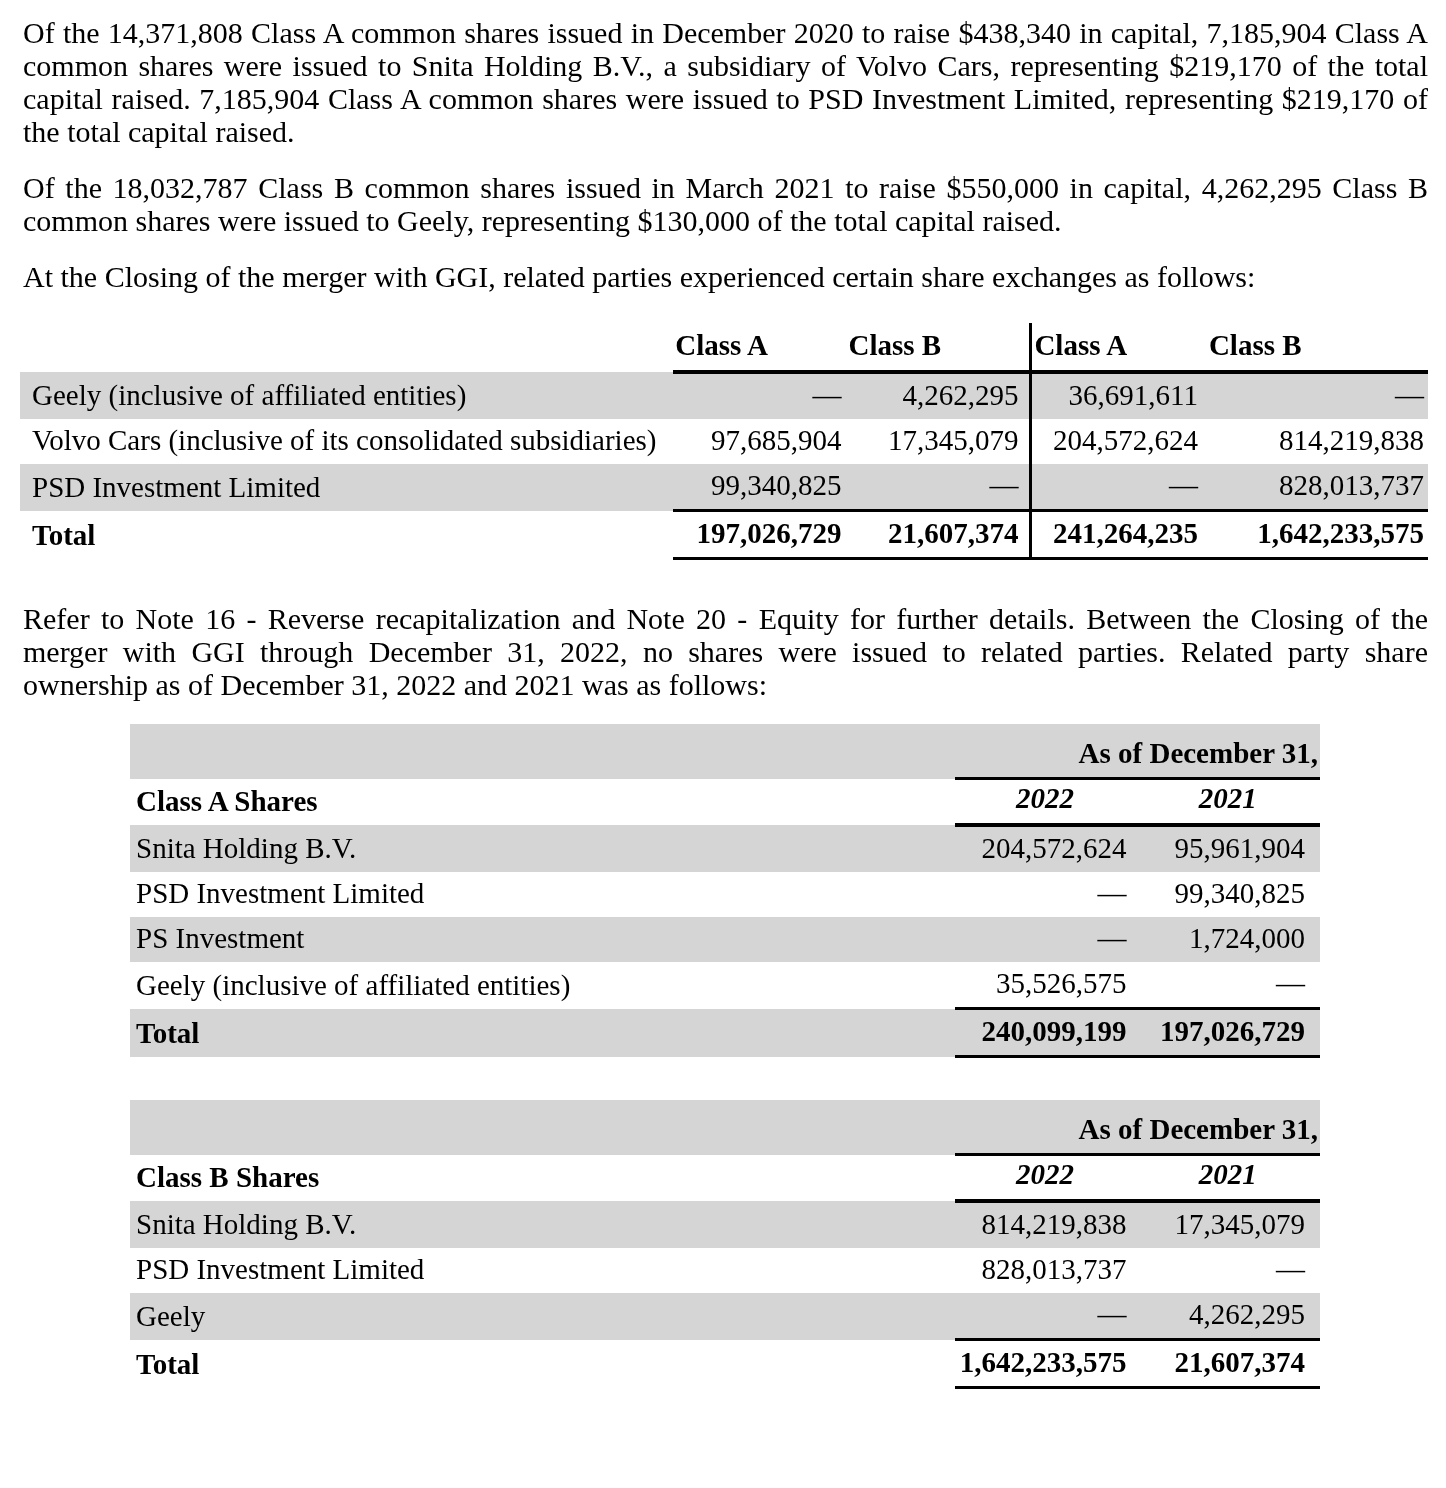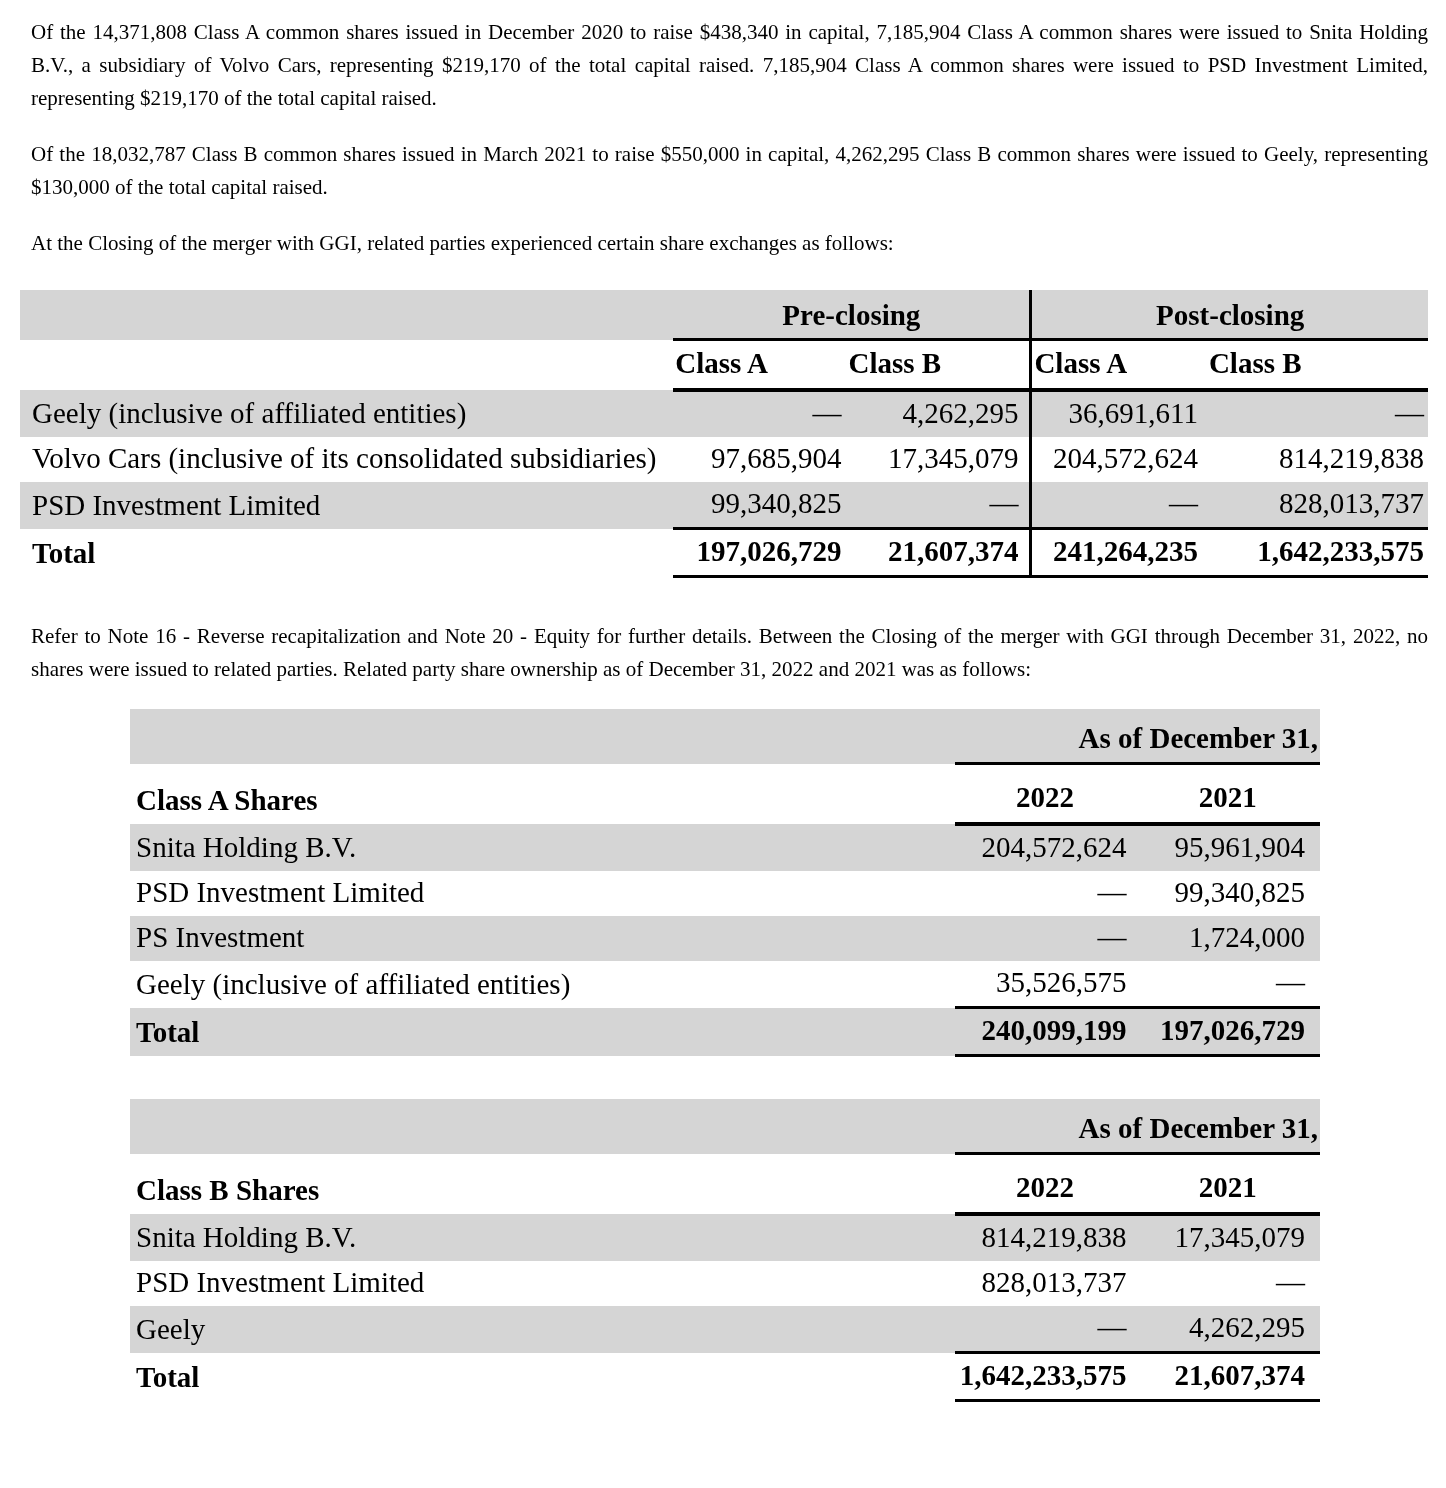--- a/index.html
+++ b/index.html
@@ -8,22 +8,22 @@
     font-family:"Liberation Serif", "DejaVu Serif", serif;
     color:#000000;
     -webkit-font-smoothing:antialiased;
   }
   .page { padding:16px 18px 28px 20px; box-sizing:border-box; }
 
   .doc-heading {
     font-size:29px; font-weight:bold; margin:0 0 26px 0; line-height:33px;
   }
   .para {
-    font-size:21px; line-height:33px; text-align:justify;
-    margin:0 0 23px 11px;
+    font-size:30px; line-height:33px; text-align:justify;
+    margin:0 0 23px 3px;
   }
 
   table { border-collapse:collapse; table-layout:fixed; font-size:29px; }
   td { vertical-align:bottom; padding:5px 2px 7px 2px; line-height:33px; overflow:hidden; }
 
   .shade { background:#d5d5d5; }
   .bold  { font-weight:bold; }
   .num   { text-align:right; white-space:nowrap; }
 
   .bb3 { border-bottom:3px solid #000; }
@@ -45,21 +45,21 @@
   .t1 .postA { padding-right:9px; }
   .t1 .postB { padding-right:4px; }
 
   
   .t-own { width:1190px; margin-left:110px; }
   .t-own .c-label { width:69.3%; }
   .t-own .c-y1    { width:15.2%; }
   .t-own .c-y2    { width:15.5%; }
   .t-own .lbl { padding-left:6px; }
   .t-own .period { text-align:right; font-weight:bold; padding-top:13px; padding-bottom:7px; }
-  .t-own .yr { text-align:center; font-weight:bold; padding-top:16px; padding-bottom:8px; }
+  .t-own .yr { text-align:center; font-weight:bold; padding-top:2px; padding-bottom:8px;font-style:italic; }
   .t-own .y1 { padding-right:9px; }
   .t-own .y2 { padding-right:15px; }
 
   .t2 { margin-bottom:0; }
   .t3 { margin-top:42px; }
 </style>
 </head>
 <body>
 
 <div class="page">
@@ -71,25 +71,20 @@
 
   <table class="t1">
     <colgroup>
       <col class="c-label">
         <col class="c-preA">
         <col class="c-preB">
         <col class="c-postA">
         <col class="c-postB">
     </colgroup>
     <tbody>
-      <tr class="shade">
-        <td class="lbl"></td>
-        <td colspan="2" class="grp bb3">Pre-closing</td>
-        <td colspan="2" class="grp bb3 divL">Post-closing</td>
-      </tr>
       <tr>
         <td class="lbl"></td>
         <td class="sub bb4">Class A</td>
         <td class="sub bb4">Class B</td>
         <td class="sub bb4 divL">Class A</td>
         <td class="sub bb4">Class B</td>
       </tr>
       <tr class="shade">
         <td class="lbl">Geely (inclusive of affiliated entities)</td>
         <td class="num preA">—</td>

